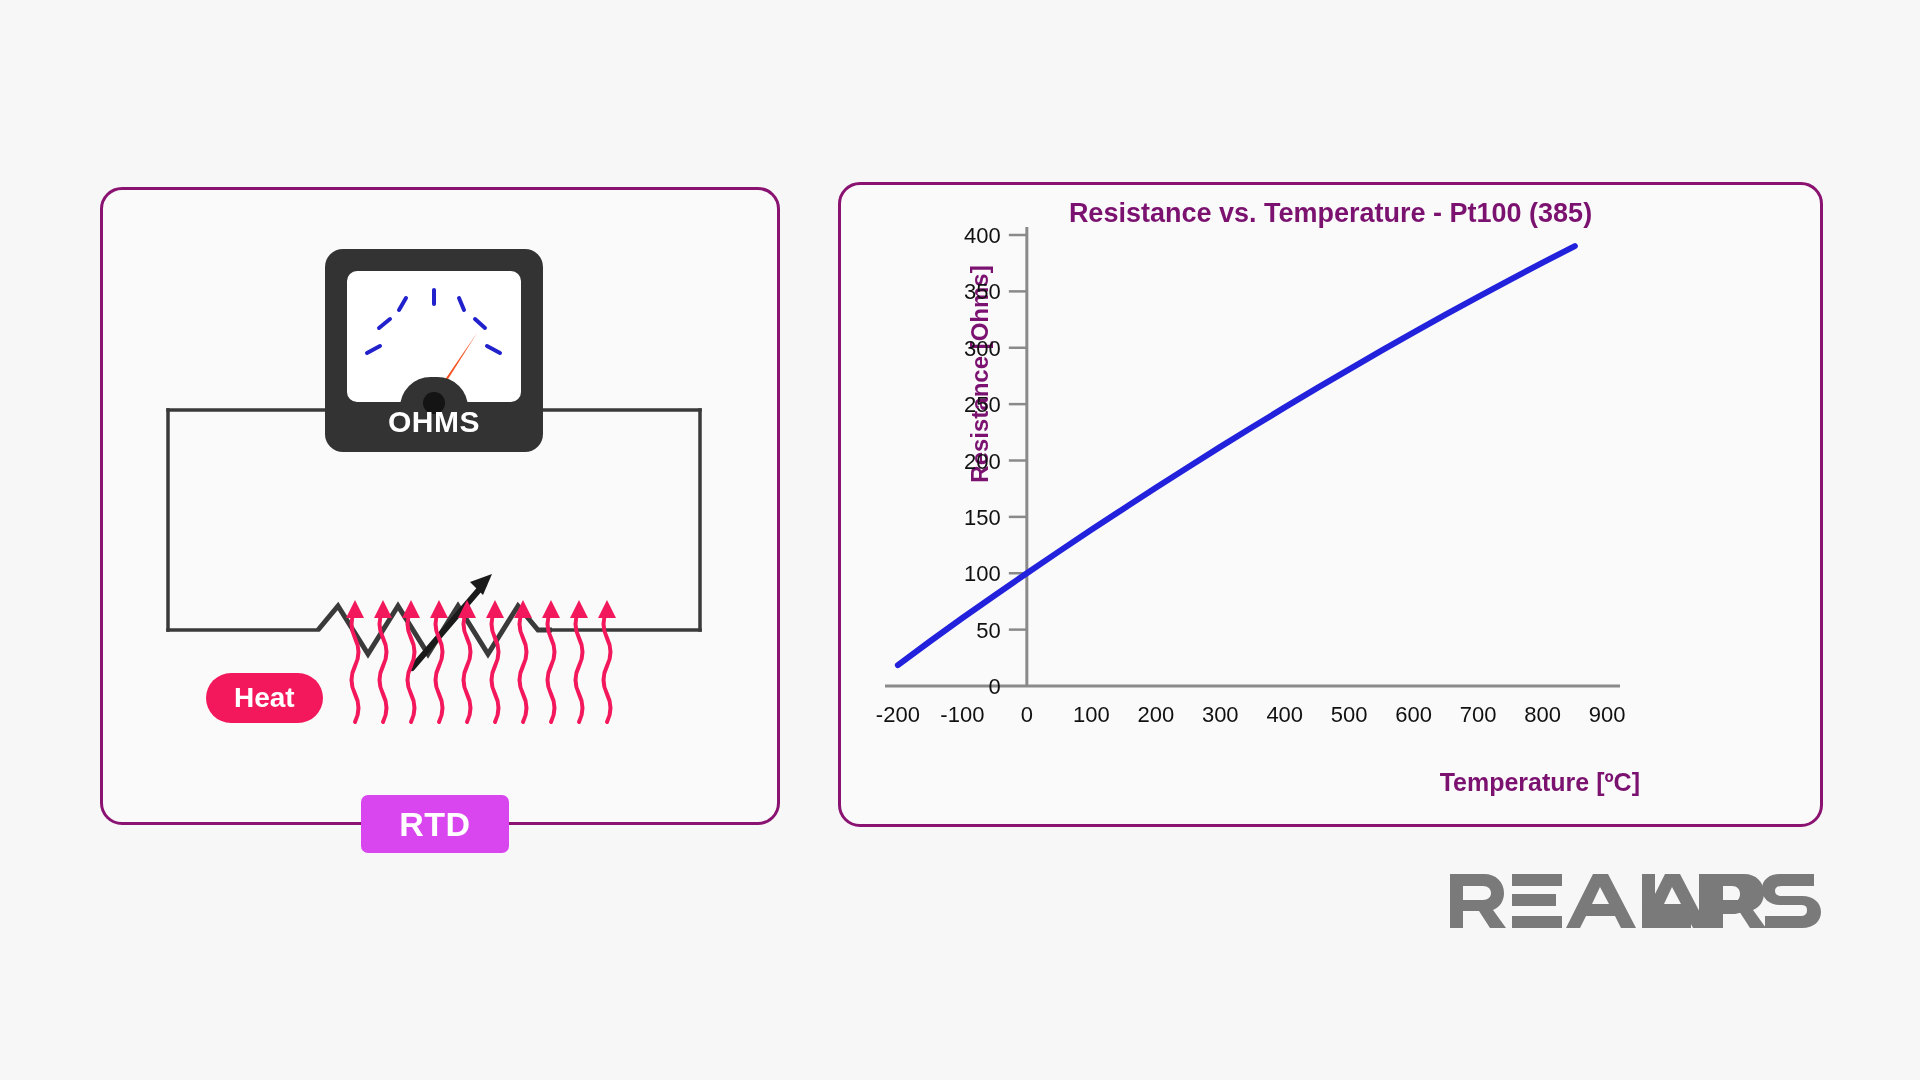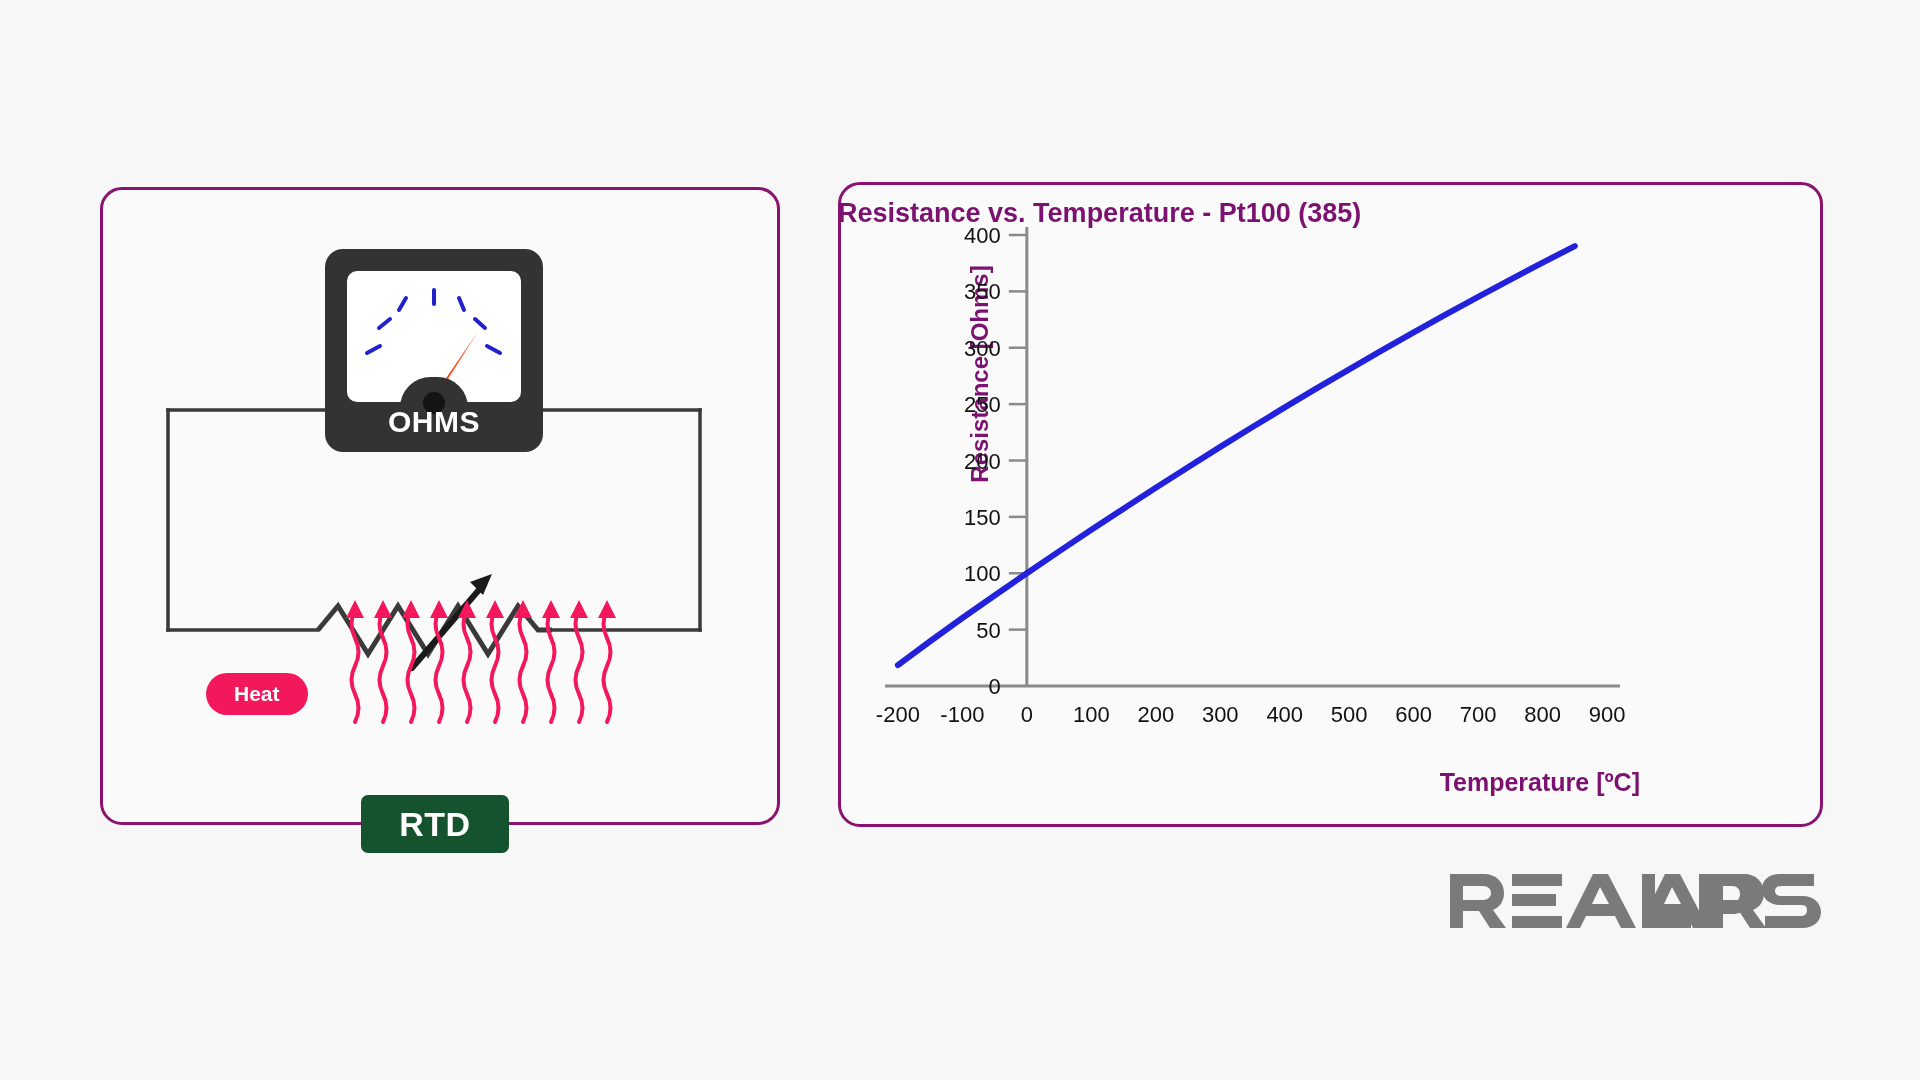--- a/index.html
+++ b/index.html
@@ -95,49 +95,49 @@
 
   
   .heat-pill {
     position: absolute;
     left: 206px;
     top: 673px;
     padding: 9px 28px;
     background: #f2185b;
     border-radius: 40px;
     color: #ffffff;
-    font-size: 21px;
+    font-size: 28px;
     font-weight: bold;
   }
 
   
   .rtd-tag {
     position: absolute;
     left: 361px;
     top: 795px;
     width: 148px;
     height: 58px;
-    background: #14532d;
+    background: #d946ef;
     border-radius: 7px;
     color: #ffffff;
     font-size: 34px;
     font-weight: bold;
     display: flex;
     align-items: center;
     justify-content: center;
     letter-spacing: 0.5px;
   }
 
   
   .chart-title {
     position: absolute;
     left: 838px;
     top: 198px;
     width: 985px;
-    text-align: left;
+    text-align: center;
     color: #7b1270;
     font-size: 27px;
     font-weight: bold;
   }
   .y-axis-title {
     position: absolute;
     left: 820px;
     top: 360px;
     width: 320px;
     text-align: center;

